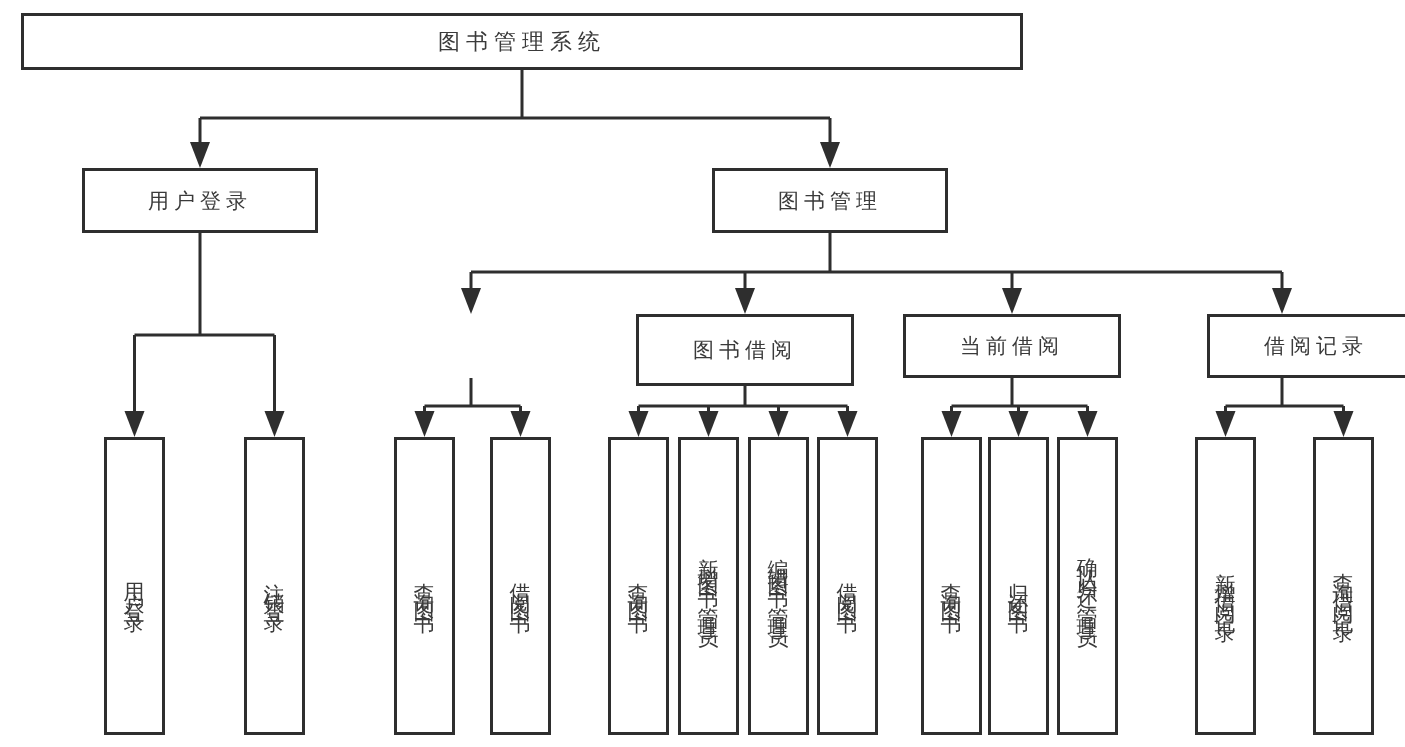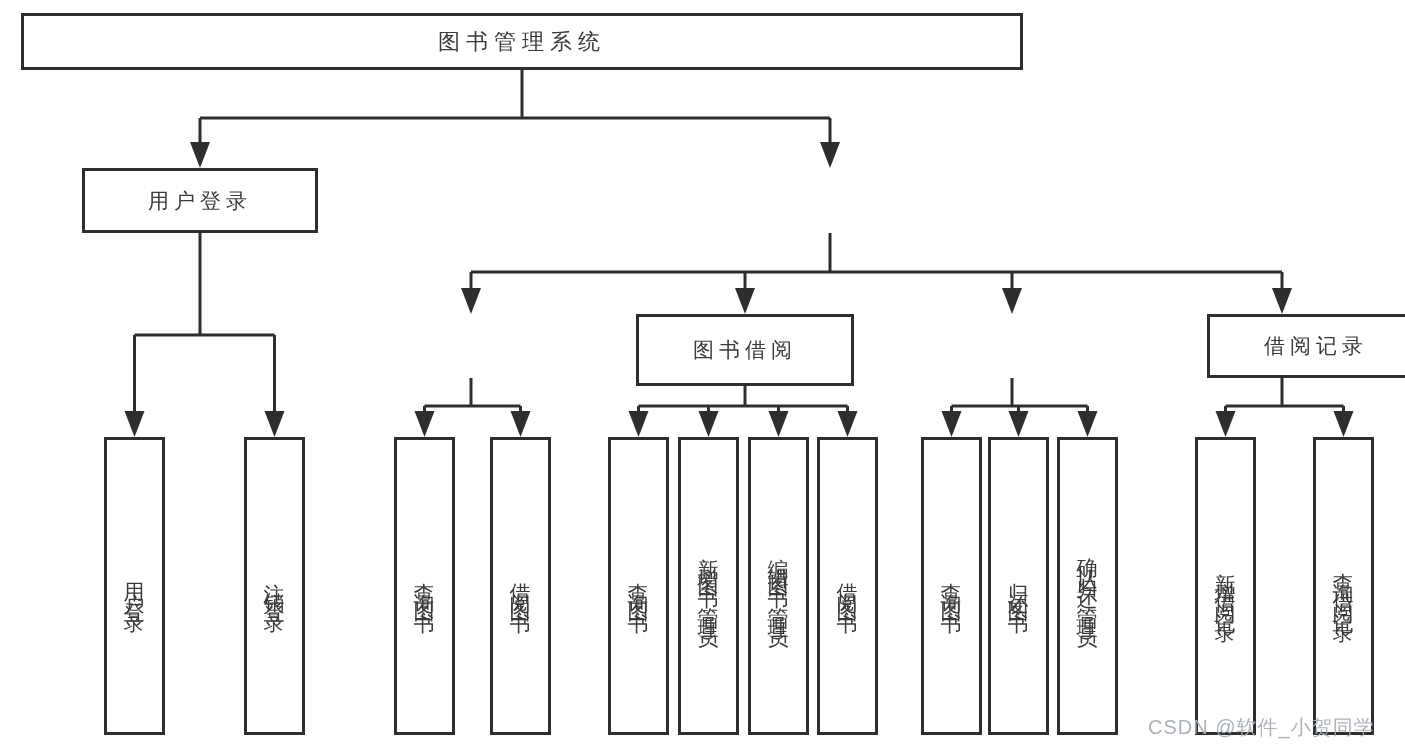--- a/index.html
+++ b/index.html
@@ -98,23 +98,29 @@
     <polygon class="ahead" points="1333.5,411 1353.5,411 1343.5,437"></polygon>
   </svg>
 
   <div class="box h root" style="left:21px; top:13px; width:1002px; height:57px;">
     <span>图书管理系统</span>
   </div>
 
   <div class="box h" style="left:82px; top:168px; width:236px; height:65px;">
     <span>用户登录</span>
   </div>
+  <div class="box h" style="left:712px; top:168px; width:236px; height:65px;">
+    <span>图书管理</span>
+  </div>
 
   <div class="box h" style="left:636px; top:314px; width:218px; height:72px;">
     <span>图书借阅</span>
+  </div>
+  <div class="box h" style="left:903px; top:314px; width:218px; height:64px;">
+    <span>当前借阅</span>
   </div>
   <div class="box h" style="left:1207px; top:314px; width:218px; height:64px;">
     <span>借阅记录</span>
   </div>
 
   <div class="box v" style="left:104px; top:437px; width:61px; height:298px;">
     <span>用户登录</span>
   </div>
   <div class="box v" style="left:244px; top:437px; width:61px; height:298px;">
     <span>注销登录</span>
@@ -150,15 +156,14 @@
     <span>确认归还（管理员）</span>
   </div>
 
   <div class="box v" style="left:1195px; top:437px; width:61px; height:298px;">
     <span>新增借阅记录</span>
   </div>
   <div class="box v" style="left:1313px; top:437px; width:61px; height:298px;">
     <span>查询借阅记录</span>
   </div>
 
-  <div class="watermark">CSDN @软件_小贺同学</div>
 
 </div>
 
 </body></html>

